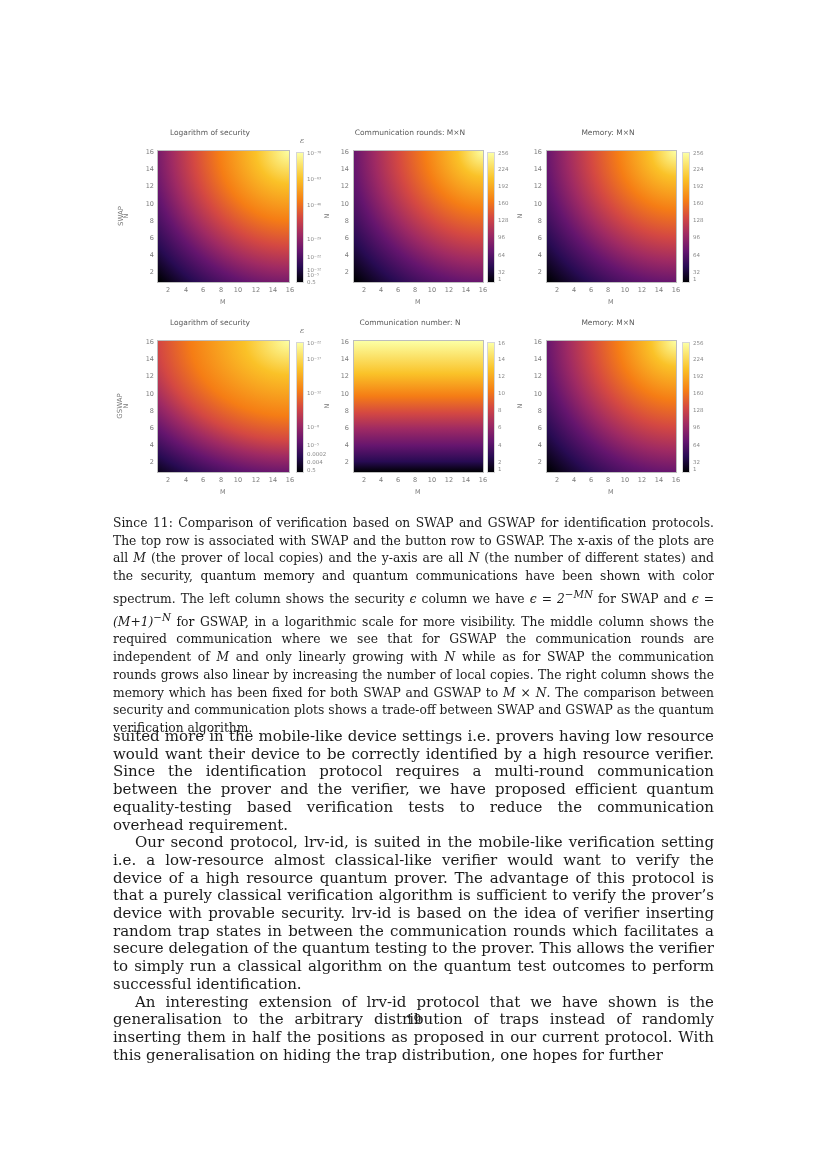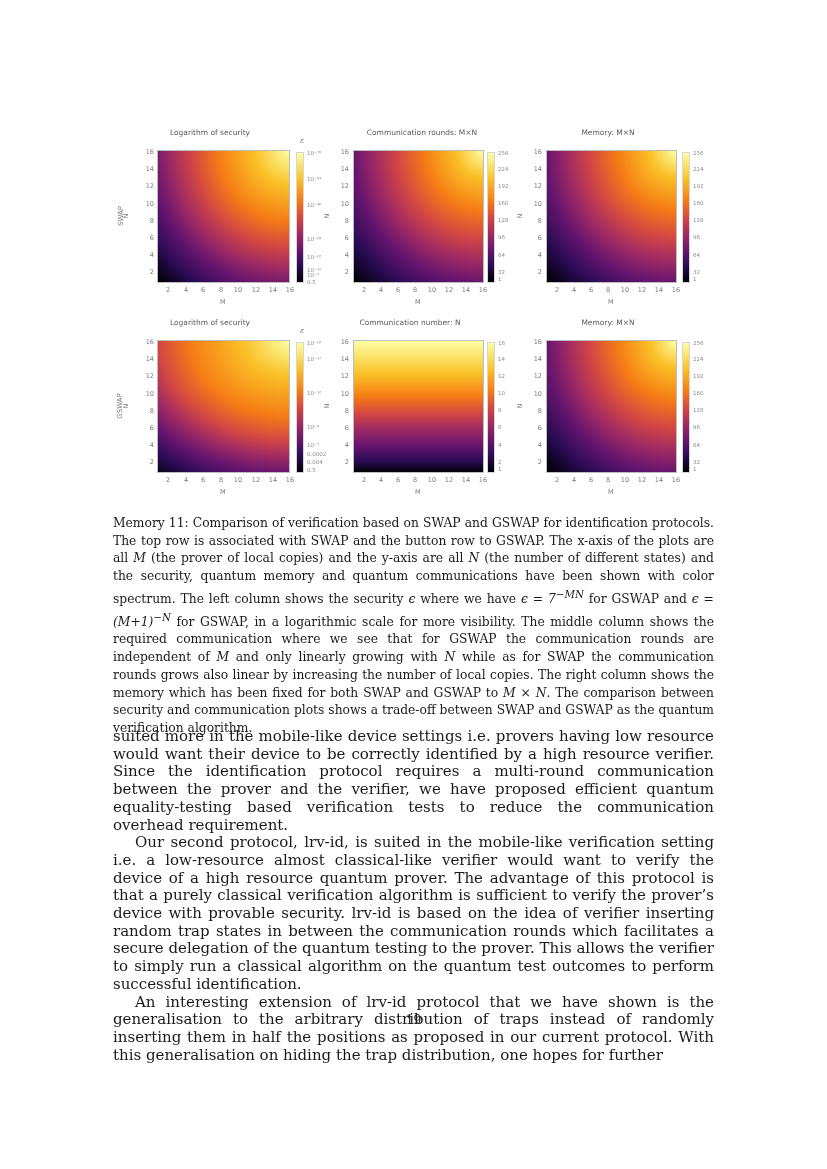--- a/index.html
+++ b/index.html
@@ -74,21 +74,21 @@
       <div class="xtick" style="left:76px; top:158px;">6</div>
       <div class="xtick" style="left:94px; top:158px;">8</div>
       <div class="xtick" style="left:111px; top:158px;">10</div>
       <div class="xtick" style="left:129px; top:158px;">12</div>
       <div class="xtick" style="left:146px; top:158px;">14</div>
       <div class="xtick" style="left:163px; top:158px;">16</div>
     </div>
   </div>
 
   <div class="panel" style="left:315px; top:128px;">
-    <div class="ptitle" style="left:32px; width:150px;">Communication rounds: M×N</div>
+    <div class="ptitle" style="left:20px; width:150px;">Communication rounds: M×N</div>
     <div class="plot heat-prod" style="left:38px; top:22px; width:131px; height:133px;"></div>
     <div class="ylabel" style="left:10px; top:84px;">N</div>
     <div class="xlabel" style="left:100px; top:170px;">M</div>
     <div class="cbar" style="left:172px; top:24px; height:131px;"></div>
     <div class="ctick" style="left:183px; top:22px;">256</div>
     <div class="ctick" style="left:183px; top:38px;">224</div>
     <div class="ctick" style="left:183px; top:55px;">192</div>
     <div class="ctick" style="left:183px; top:72px;">160</div>
     <div class="ctick" style="left:183px; top:89px;">128</div>
     <div class="ctick" style="left:183px; top:106px;">96</div>
@@ -262,30 +262,30 @@
       <div class="xtick" style="left:93px; top:158px;">8</div>
       <div class="xtick" style="left:110px; top:158px;">10</div>
       <div class="xtick" style="left:127px; top:158px;">12</div>
       <div class="xtick" style="left:144px; top:158px;">14</div>
       <div class="xtick" style="left:161px; top:158px;">16</div>
     </div>
   </div>
 </div>
 
 <div class="caption">
-  <span>Memory 11:</span>
+  <span>Since 11:</span>
   <span>Comparison of verification based on SWAP and GSWAP for identification protocols. The top row is associated with SWAP and the button row to GSWAP. The x-axis of the plots are all</span>
   <i class="m">M</i>
   <span>(the prover of local copies) and the y-axis are all</span>
   <i class="m">N</i>
   <span>(the number of different states) and the security, quantum memory and quantum communications have been shown with color spectrum. The left column shows the security</span>
   <i class="m">ϵ</i>
-  <span>where we have</span>
-  <span><i class="m">ϵ = 7</i><sup><i>−MN</i></sup></span>
-  <span>for GSWAP and</span>
+  <span>column we have</span>
+  <span><i class="m">ϵ = 2</i><sup><i>−MN</i></sup></span>
+  <span>for SWAP and</span>
   <span><i class="m">ϵ = (M+1)</i><sup><i>−N</i></sup></span>
   <span>for GSWAP, in a logarithmic scale for more visibility. The middle column shows the required communication where we see that for GSWAP the communication rounds are independent of</span>
   <i class="m">M</i>
   <span>and only linearly growing with</span>
   <i class="m">N</i>
   <span>while as for SWAP the communication rounds grows also linear by increasing the number of local copies. The right column shows the memory which has been fixed for both SWAP and GSWAP to</span>
   <i class="m">M × N</i><span>. The comparison between security and communication plots shows a trade-off between SWAP and GSWAP as the quantum verification algorithm.</span>
 </div>
 
 <div class="body-text">

